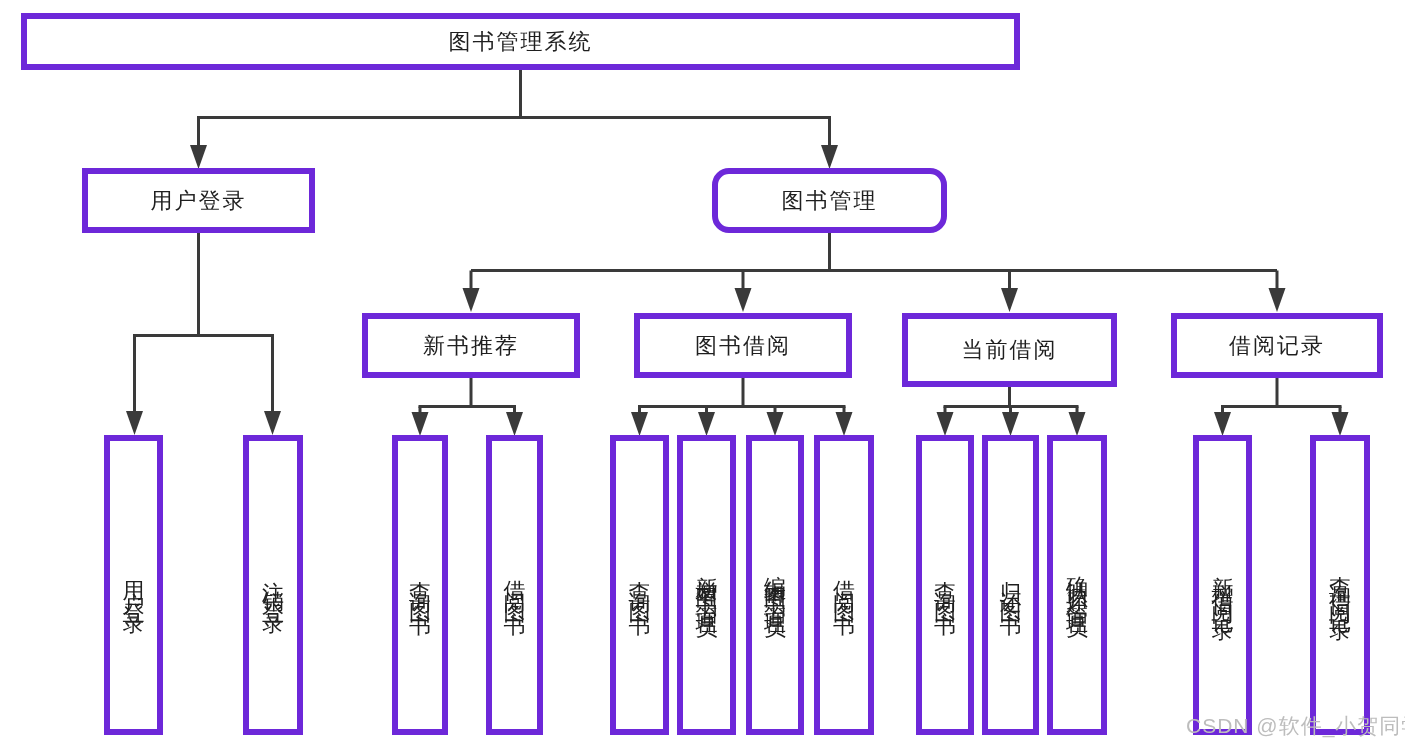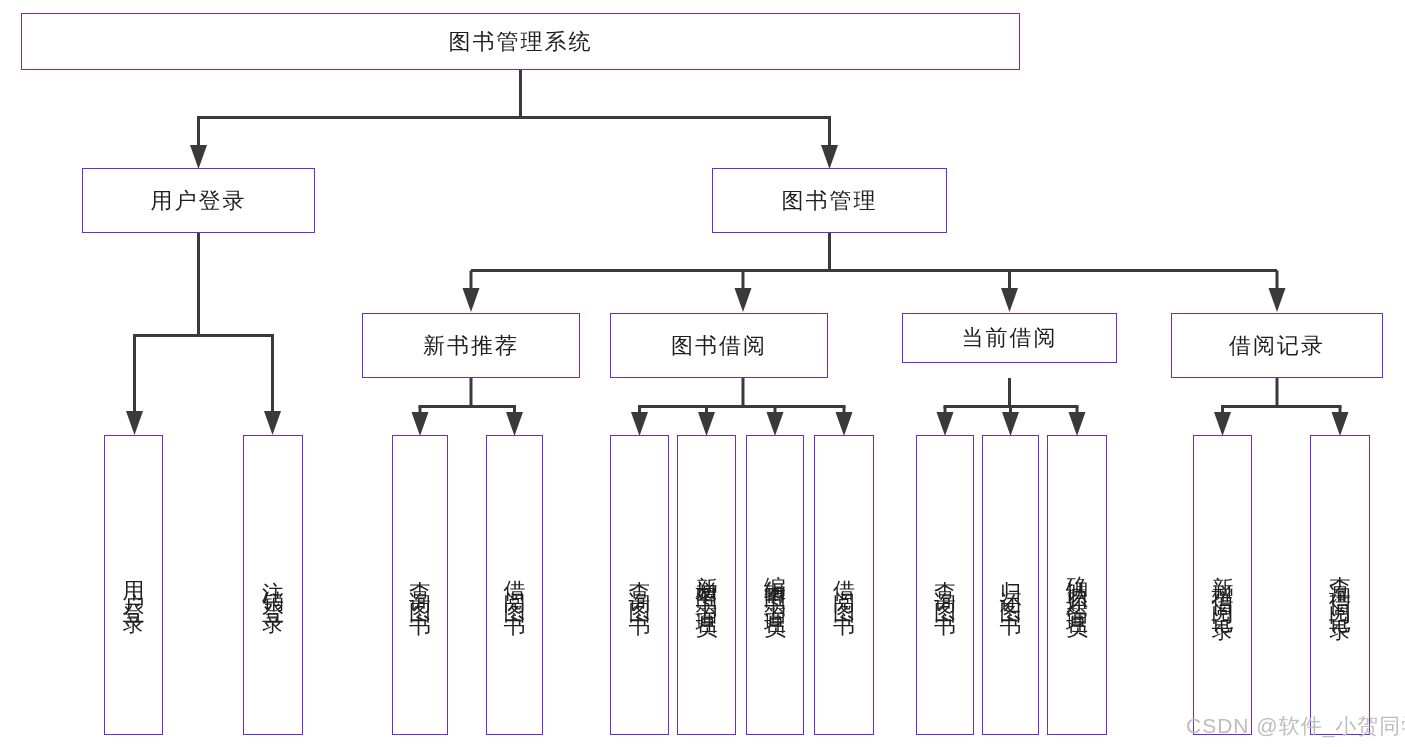--- a/index.html
+++ b/index.html
@@ -3,21 +3,21 @@
 <meta charset="utf-8">
 <style>
   html,body { margin:0; padding:0; background:#ffffff; }
   .stage {
     position:relative; width:1405px; height:747px; background:#ffffff;
     font-family:"Liberation Sans", sans-serif; overflow:hidden;
   }
   .wires { position:absolute; left:0; top:0; z-index:1; }
   .node {
     position:absolute; box-sizing:border-box; background:#ffffff;
-    border:1px solid #6d28d9; color:#1f1f1f; z-index:2;
+    border:6px solid #6d28d9; color:#1f1f1f; z-index:2;
     display:flex; align-items:center; justify-content:center;
     text-align:center;
   }
   .hlabel { font-size:22px; letter-spacing:2px; white-space:nowrap; }
   .vtext { writing-mode:vertical-rl; font-size:22px; line-height:1; }
   .short-label .vtext { letter-spacing:11px; }
   .mid-label .vtext   { letter-spacing:9px; }
   .long-label .vtext  { letter-spacing:6px; }
   .leaf { top:435px; height:300px; }
   .watermark {
@@ -94,31 +94,31 @@
     </g>
   </svg>
 
   <div class="node" style="left:21px; top:13px; width:999px; height:57px;">
     <span class="hlabel">图书管理系统</span>
   </div>
 
   <div class="node" style="left:82px; top:168px; width:233px; height:65px;">
     <span class="hlabel">用户登录</span>
   </div>
-  <div class="node" style="left:712px; top:168px; width:235px; height:65px;">
+  <div class="node" style="left:712px; top:168px; width:235px; height:65px;border-radius:17px;">
     <span class="hlabel">图书管理</span>
   </div>
 
   <div class="node" style="left:362px; top:313px; width:218px; height:65px;font-family:Liberation Serif, serif;">
     <span class="hlabel">新书推荐</span>
   </div>
-  <div class="node" style="left:610px; top:313px; width:218px; height:65px;">
+  <div class="node" style="left:634px; top:313px; width:218px; height:65px;">
     <span class="hlabel">图书借阅</span>
   </div>
-  <div class="node" style="left:902px; top:313px; width:215px; height:50px;text-align:right;">
+  <div class="node" style="left:902px; top:313px; width:215px; height:74px;text-align:right;">
     <span class="hlabel">当前借阅</span>
   </div>
   <div class="node" style="left:1171px; top:313px; width:212px; height:65px;">
     <span class="hlabel">借阅记录</span>
   </div>
 
   <div class="node leaf short-label" style="left:104px; width:59px;">
     <span class="vtext">用户登录</span>
   </div>
   <div class="node leaf short-label" style="left:243px; width:60px;">

